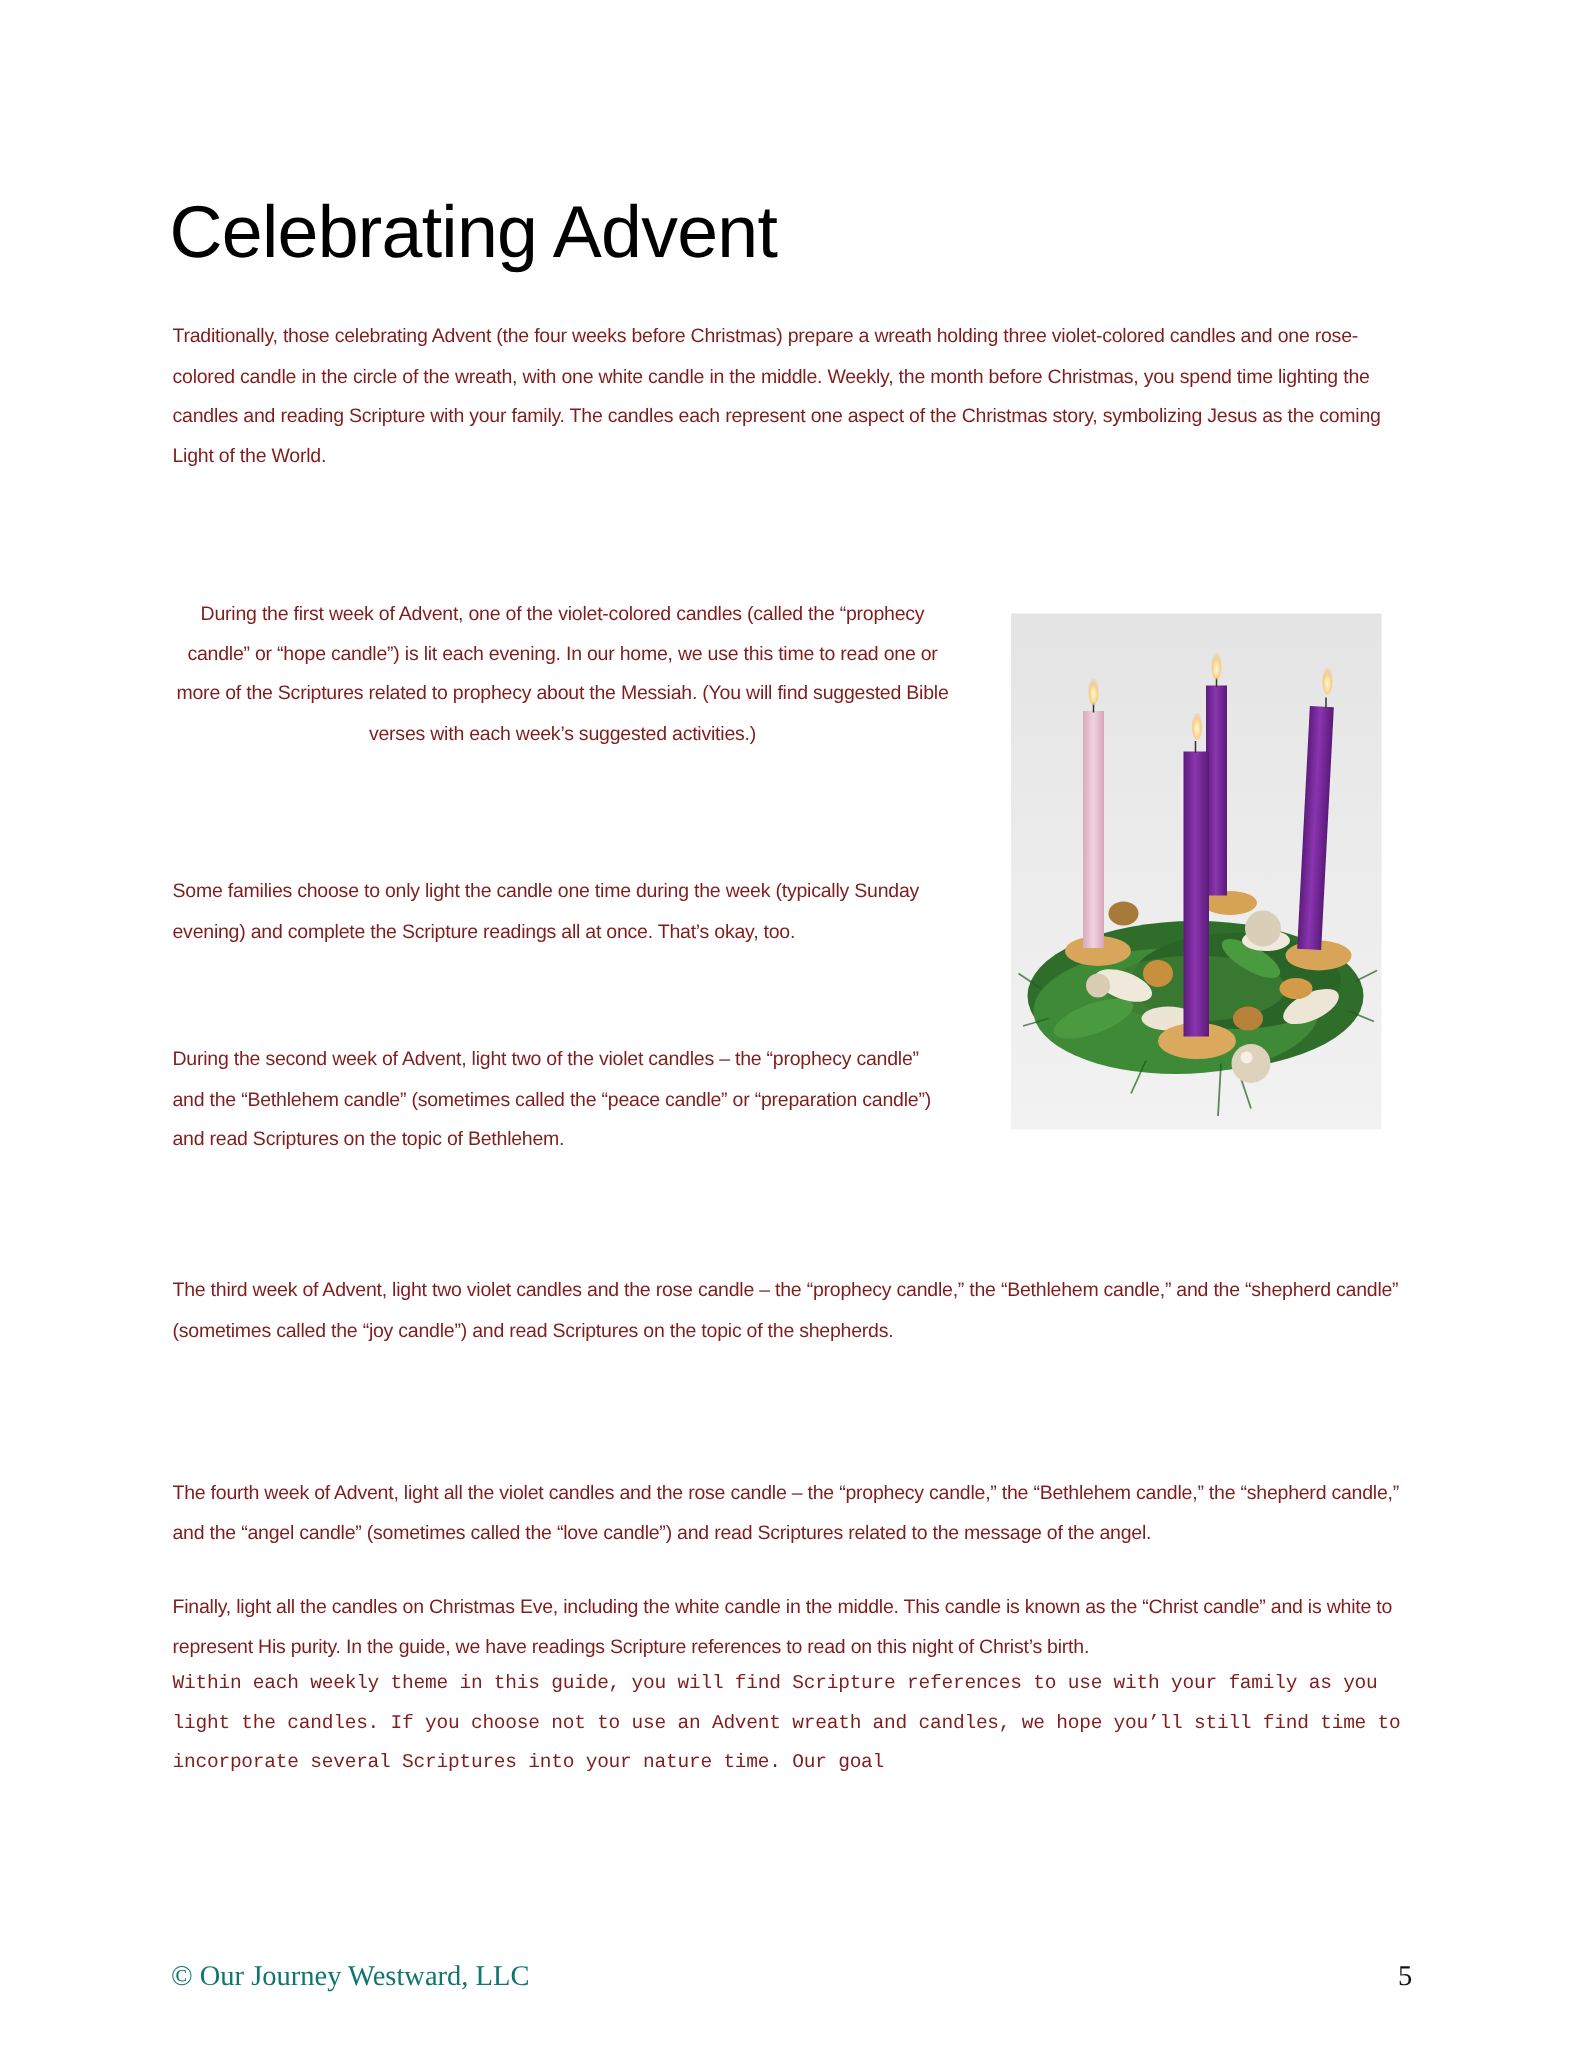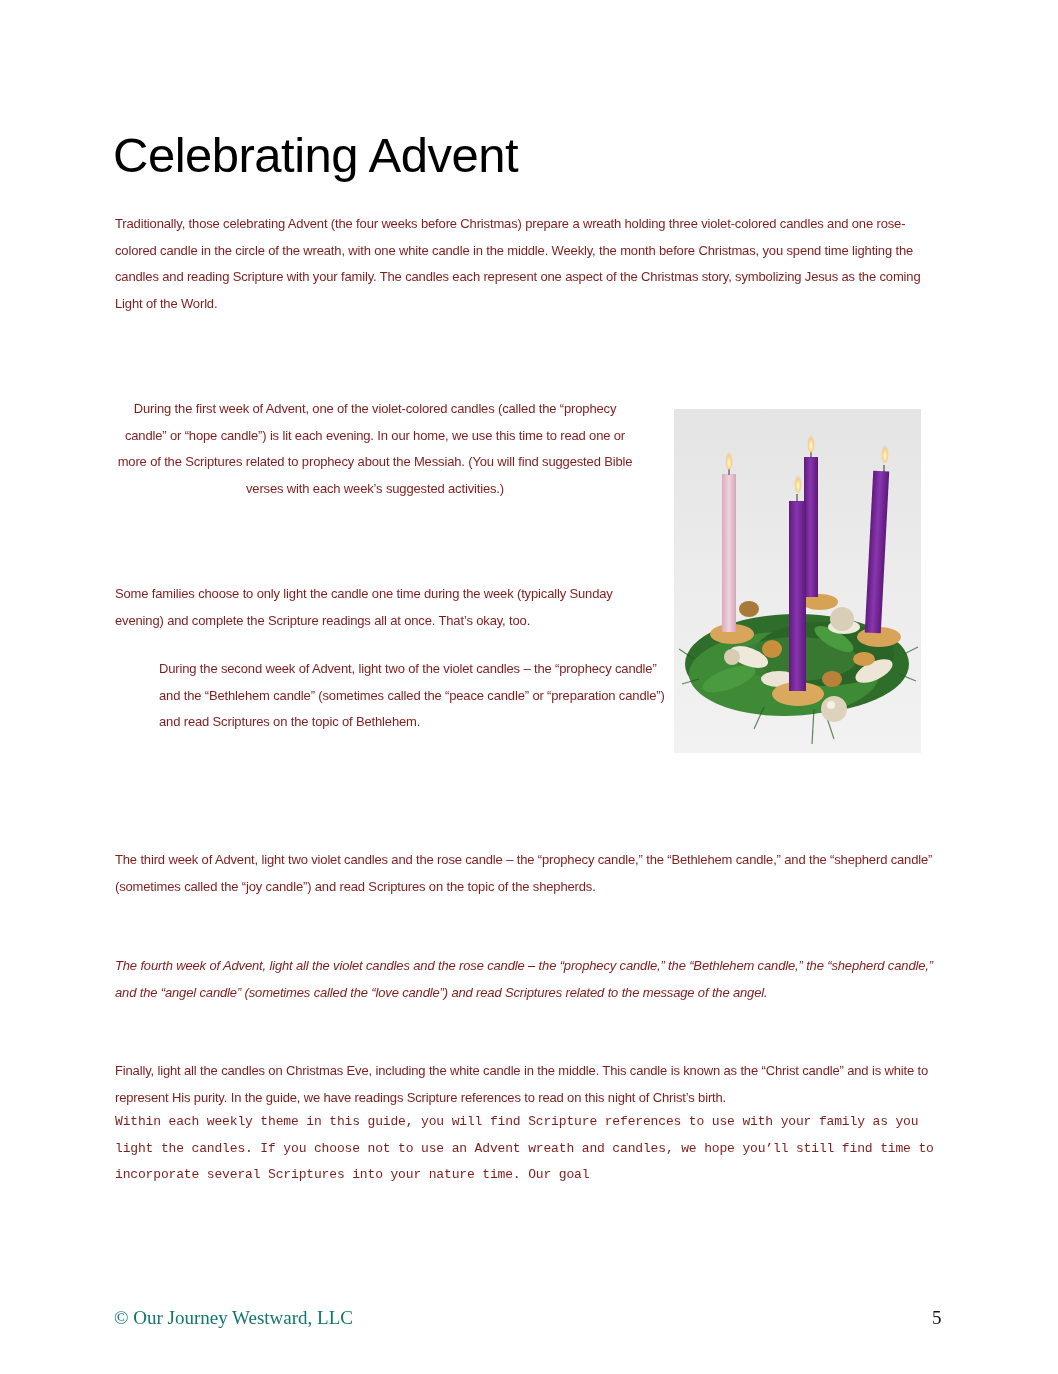--- a/index.html
+++ b/index.html
@@ -12,23 +12,23 @@
     .para {
       position: absolute; margin: 0;
       font-family: "Liberation Sans", sans-serif; font-size: 13px; line-height: 26.6px;
       color: #7f1d1d; letter-spacing: -0.15px;
     }
     .full { left: 115px; width: 830px; }
     .narrow { left: 115px; width: 520px; }
     #p1 { top: 211px; }
     #p2 { top: 396px; text-align: center; }
     #p3 { top: 581px; }
-    #p4 { top: 656px; margin-left: 44px; }
+    #p4 { top: 693px; }
     #p5 { top: 847px; }
-    #p6 { top: 953px; font-style: italic; }
+    #p6 { top: 982px; }
     #p7 { top: 1058px; }
     #p8 { top: 1109px; font-family: Liberation Mono, monospace; }
     .photo {
       position: absolute; left: 674px; top: 409px; width: 247px; height: 344px;
       background: linear-gradient(180deg, #e4e4e4 0%, #ececec 50%, #f2f2f2 100%);
       overflow: hidden;
     }
     .photo svg { width: 100%; height: 100%; display: block; }
     .footer-left {
       position: absolute; left: 114px; top: 1307px;

